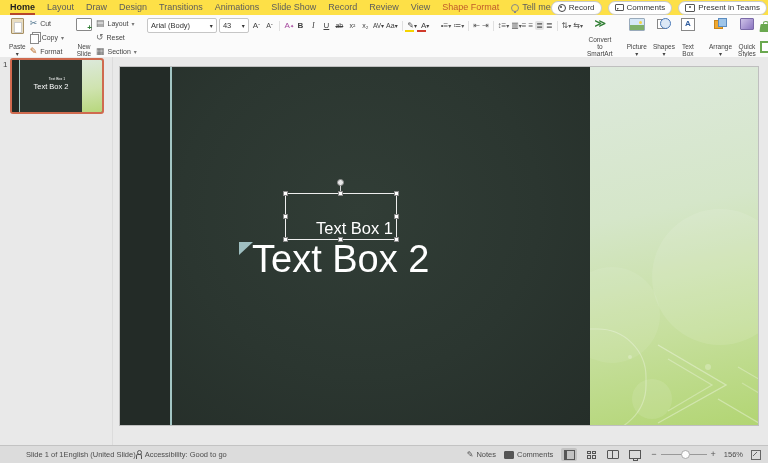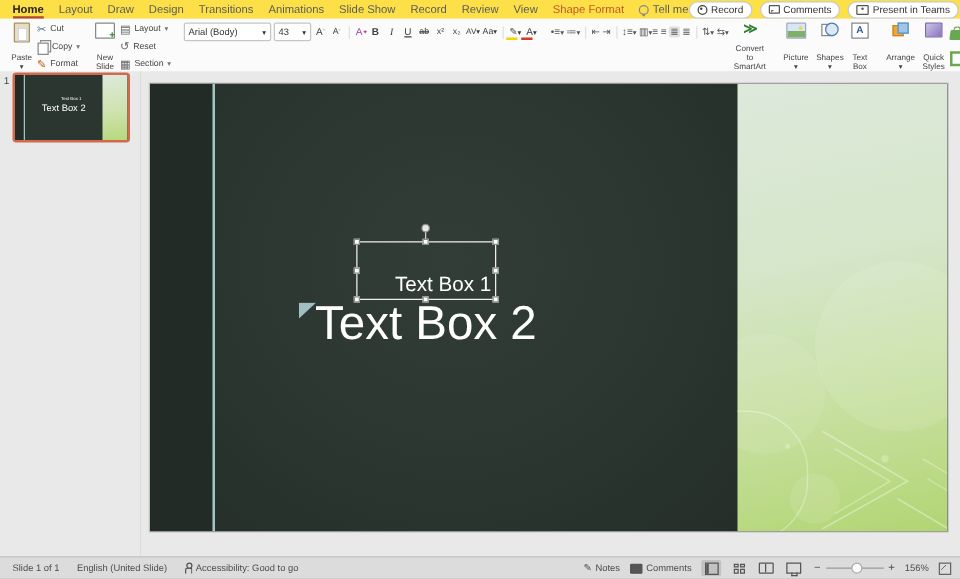--- a/index.html
+++ b/index.html
@@ -108,21 +108,21 @@
           display:flex;align-items:flex-end;justify-content:flex-end;padding:0 3px 1px 0;box-sizing:border-box}
   .selbox .tb1{font-size:16.5px;color:#ffffff;white-space:nowrap}
   .handle{position:absolute;width:5px;height:5px;background:#fff;border:1px solid #8a8a8a;box-sizing:border-box}
   .rot-stem{position:absolute;left:220px;top:117px;width:1px;height:9px;background:#cfcfcf}
   .rot-handle{position:absolute;left:217px;top:112px;width:7px;height:7px;border-radius:50%;
               background:#e8e8e8;border:1px solid #8a8a8a;box-sizing:border-box}
 
   
   .statusbar{position:absolute;left:0;right:0;bottom:0;height:17px;background:#dcdcdc;border-top:1px solid #c3c3c3;
              display:flex;align-items:center;font-size:7.5px;color:#4c4c4c}
-  .sb-left{display:flex;align-items:center;gap:14px;padding-left:10px}
+  .sb-left{display:flex;align-items:center;padding-left:26px}
   .sb-right{margin-left:auto;display:flex;align-items:center;gap:8px;padding-right:7px}
   .sb-item{display:flex;align-items:center;gap:3px;white-space:nowrap;cursor:default}
   .i-person{width:6px;height:9px;position:relative}
   .i-person:before{content:"";position:absolute;left:1.5px;top:0;width:3px;height:3px;border:1px solid #555;border-radius:50%}
   .i-person:after{content:"";position:absolute;left:0;top:4px;width:4px;height:4px;border:1px solid #555;border-bottom:none;border-radius:2px 2px 0 0}
   .i-notes{font-size:8px;color:#555;line-height:1}
   .i-comm{width:8px;height:6px;border:1px solid #555;border-radius:1px;position:relative;background:#555}
   .view-btns{display:flex;align-items:center;gap:6px}
   .vbtn{width:16px;height:13px;display:flex;align-items:center;justify-content:center;border-radius:2px}
   .vbtn.selected{background:#c2c2c2}

